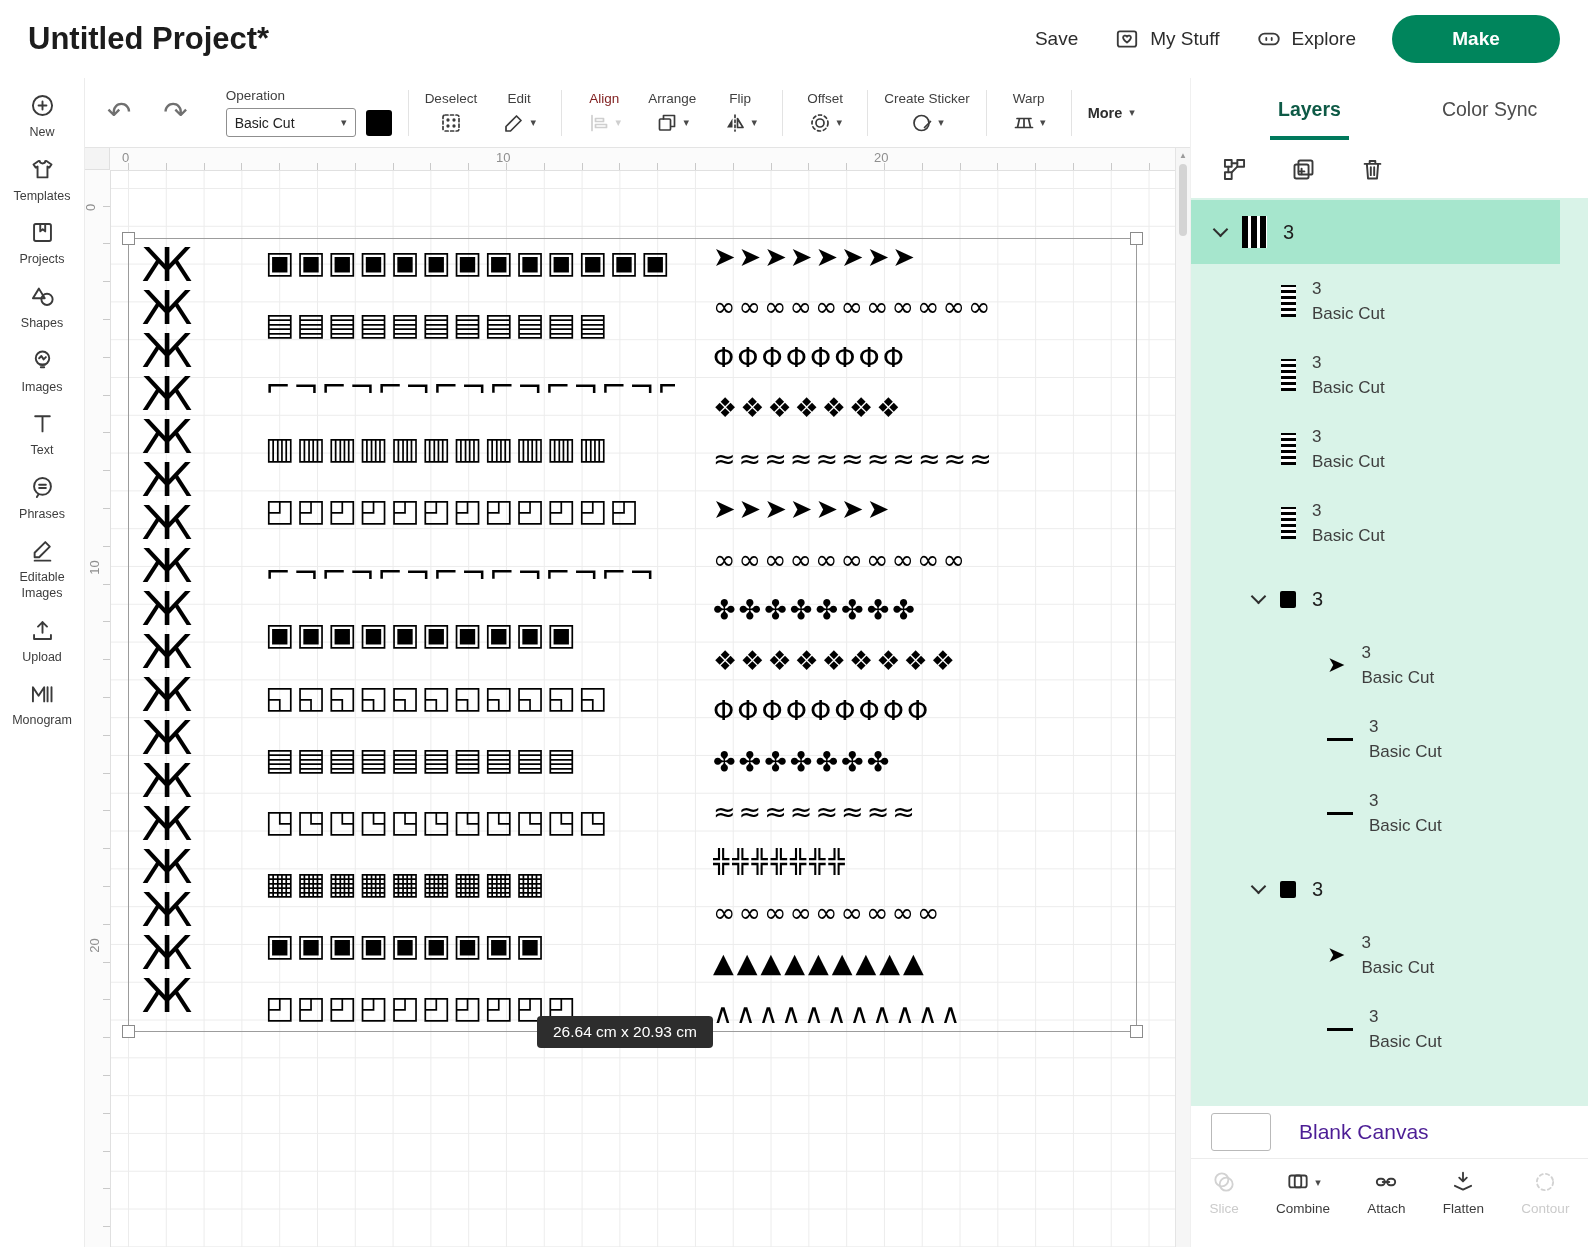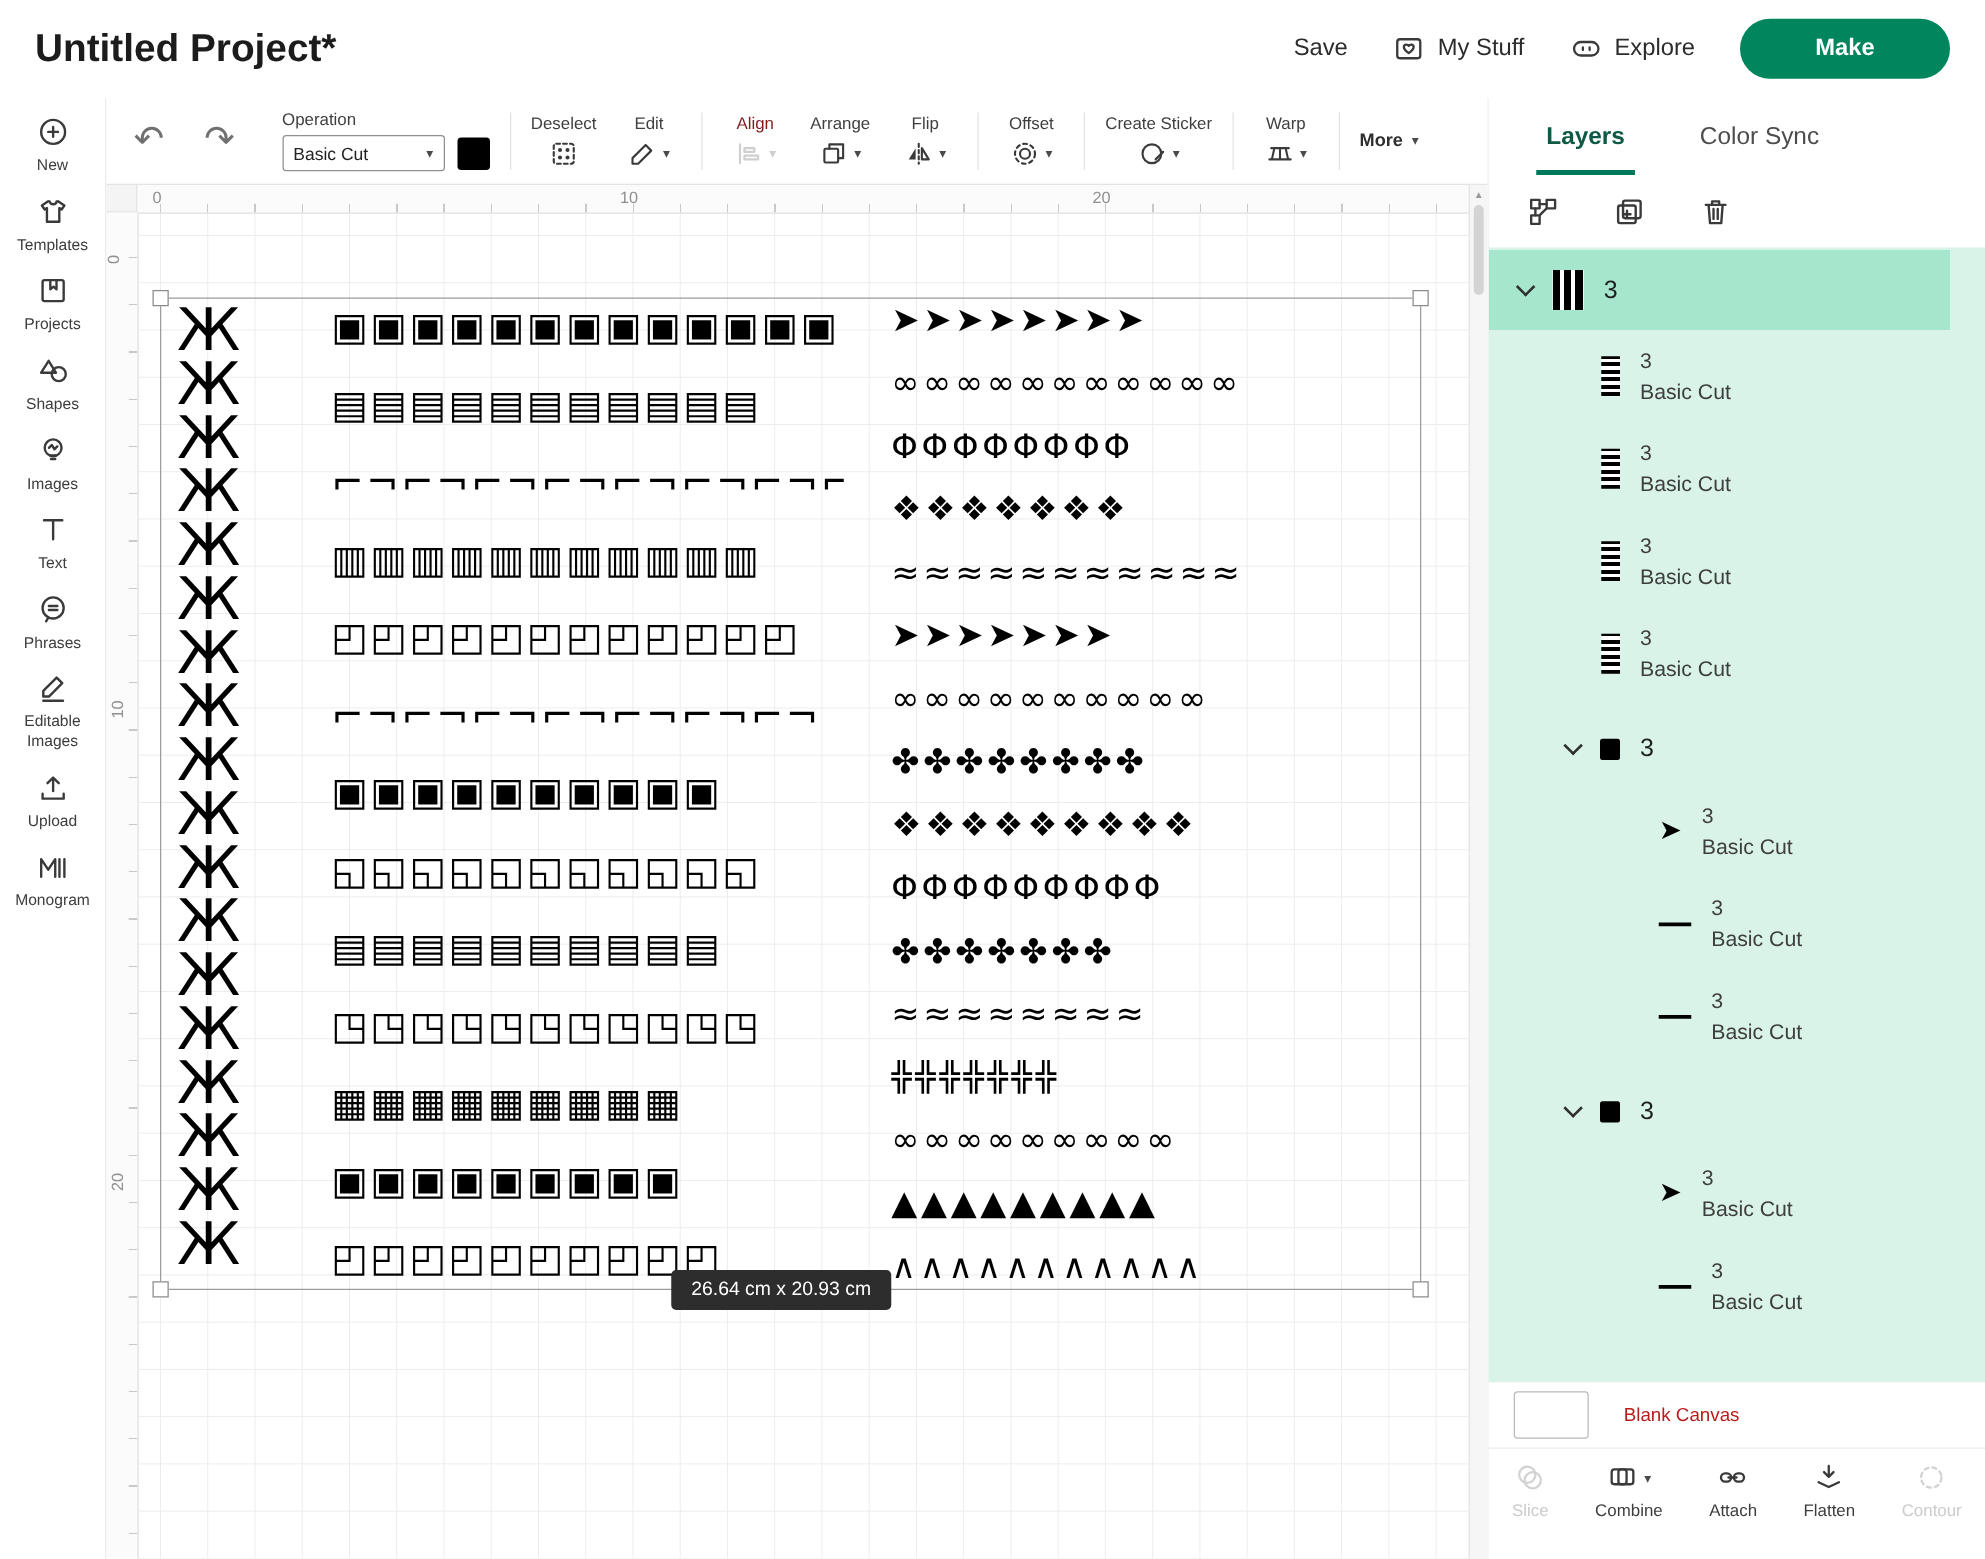--- a/index.html
+++ b/index.html
@@ -75,21 +75,21 @@
   .size-badge{position:absolute;left:452px;top:868px;background:#2d2d2d;color:#fff;font-size:15.5px;
               padding:7px 16px;border-radius:4px;white-space:nowrap;}
   .v-scroll{position:absolute;right:0;top:0;width:14px;bottom:0;background:#f6f6f6;border-left:1px solid #e4e4e4;cursor:pointer;}
   .sc-up{position:absolute;top:3px;left:3px;font-size:8px;color:#9a9a9a;}
   .sc-thumb{position:absolute;top:16px;left:3px;width:8px;height:72px;background:#d4d4d4;border-radius:4px;}
 
   
   .panel{position:absolute;left:1190px;top:78px;width:398px;height:1169px;background:#fff;
          display:flex;flex-direction:column;border-left:1px solid #f0f0f0;box-sizing:border-box;z-index:4;}
   .tabs{height:62px;display:flex;align-items:stretch;padding-left:46px;gap:60px;flex:none;}
-  .tab{font-size:19.5px;color:#4c4c4c;position:relative;display:flex;align-items:center;cursor:pointer;}
+  .tab{font-size:19.5px;color:#4c4c4c;position:relative;display:flex;align-items:center;cursor:pointer;margin-left:41px;}
   .tab.active{color:#0e5a46;font-weight:bold;}
   .tab.active::after{content:"";position:absolute;left:-8px;right:-8px;bottom:0;height:4px;background:var(--accent_green,#00795c);}
   .ltools{height:58px;display:flex;align-items:center;gap:42px;padding-left:30px;flex:none;}
   .ltools svg{cursor:pointer;}
   .ltree{flex:1;background:var(--mint_panel,#d9f3e8);overflow:hidden;padding:2px 0 0 0;}
   .lrow{display:flex;align-items:center;gap:16px;cursor:pointer;margin-right:28px;}
   .lrow.grp{height:58px;}
   .lrow.sel{height:64px;background:var(--mint_selected,#a6e6cd);padding-left:24px;margin-right:28px;}
   .lrow.grp.lv1{padding-left:62px;margin-top:10px;}
   .lrow.itm{height:74px;}
@@ -101,21 +101,21 @@
   .chev{width:9px;height:9px;border-left:2px solid #2f2f2f;border-bottom:2px solid #2f2f2f;
         transform:rotate(-45deg);margin-top:-5px;flex:none;cursor:pointer;}
   .th{flex:none;}
   .th-stack{width:25px;height:32px;background:repeating-linear-gradient(90deg,#000 0 6px,#fff 6px 9px);}
   .th-pattern{width:15px;height:32px;background:repeating-linear-gradient(0deg,#000 0 3px,#fff 3px 6px);}
   .th-solid{width:16px;height:17px;background:#000;border-radius:2px;}
   .th-leaf{font-size:22px;color:#000;line-height:1;font-family:"DejaVu Sans",sans-serif;}
   .th-line{width:26px;height:3px;background:#000;}
   .blank-row{height:52px;background:#fff;display:flex;align-items:center;gap:28px;padding-left:20px;flex:none;cursor:pointer;}
   .swatch{width:58px;height:36px;background:#fff;border:1px solid #b9b9b9;border-radius:3px;flex:none;}
-  .blank-lbl{font-size:15px;color:#b91c1c;}
+  .blank-lbl{font-size:21px;color:#4c1d95;}
   .lactions{height:78px;border-top:1px solid #ececec;display:flex;align-items:flex-start;
             justify-content:space-around;padding-top:10px;flex:none;background:#fff;}
   .lact{display:flex;flex-direction:column;align-items:center;gap:6px;font-size:13.5px;color:#3c3c3c;cursor:pointer;}
   .lact.disabled{color:#cbcbcb;}
   .lact.disabled svg.ic{stroke:#d2d2d2;}
   .lact-icrow{display:flex;align-items:center;gap:4px;}
 </style>
 </head>
 <body>
 

